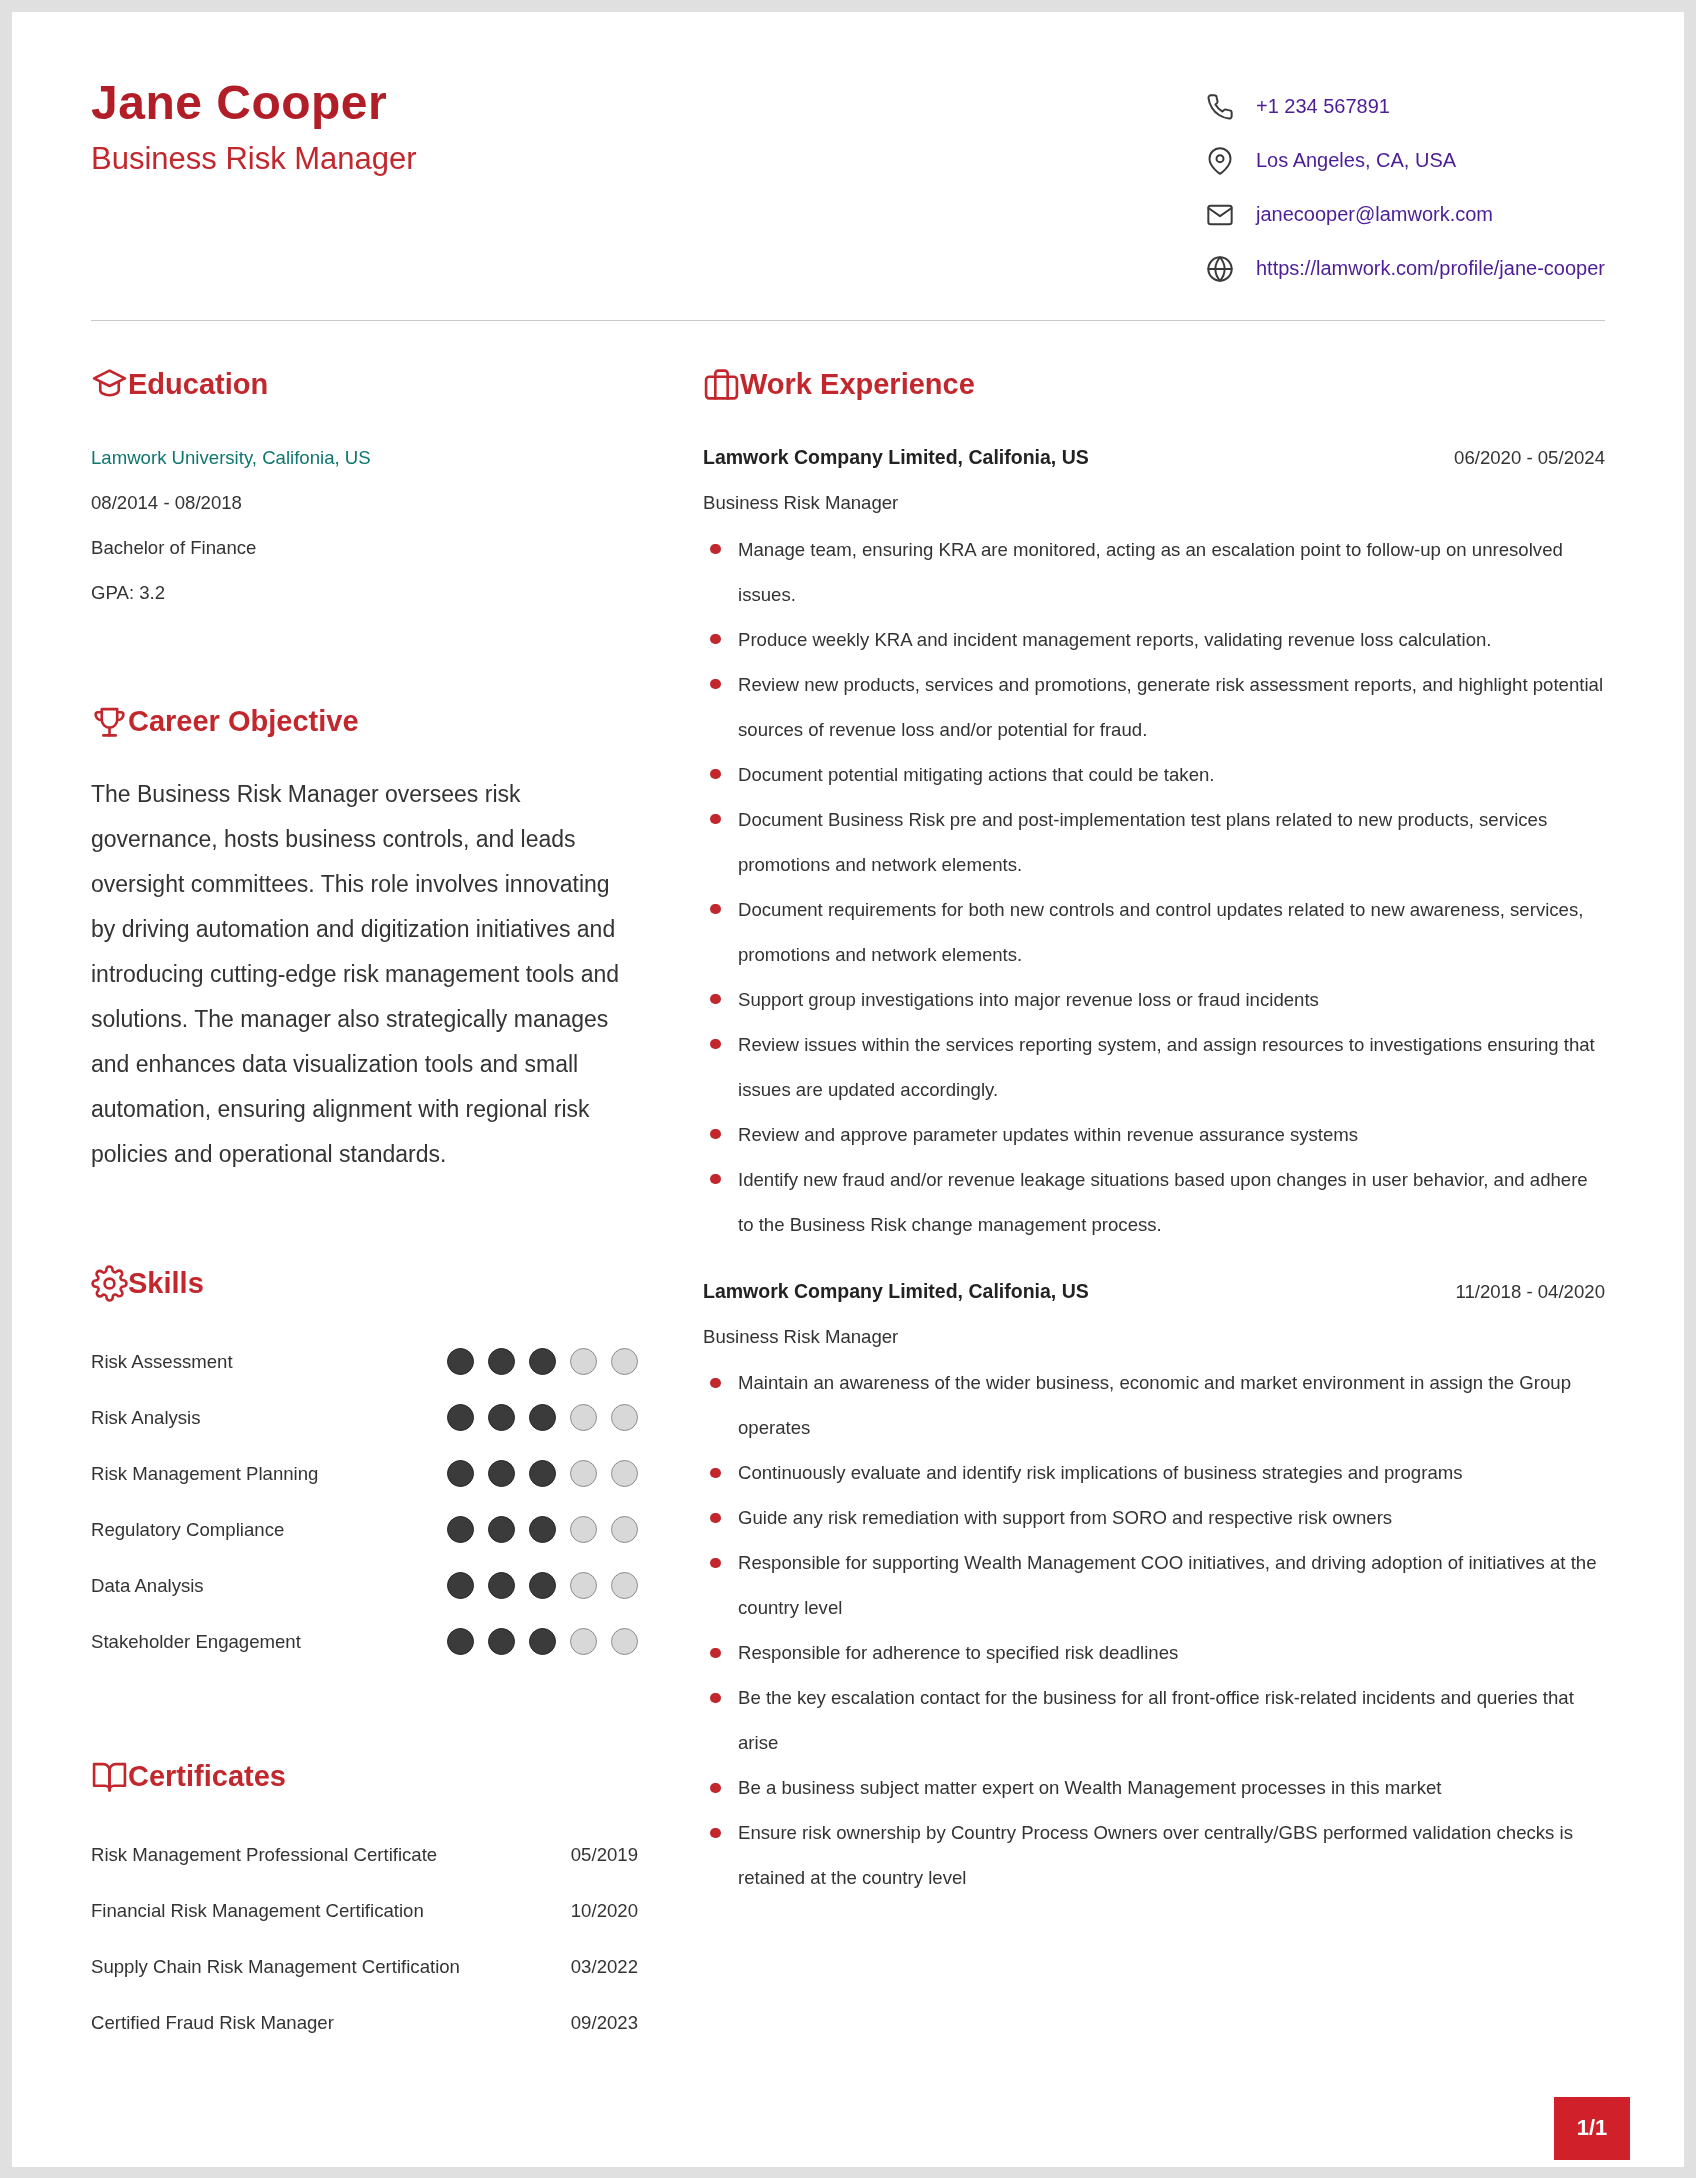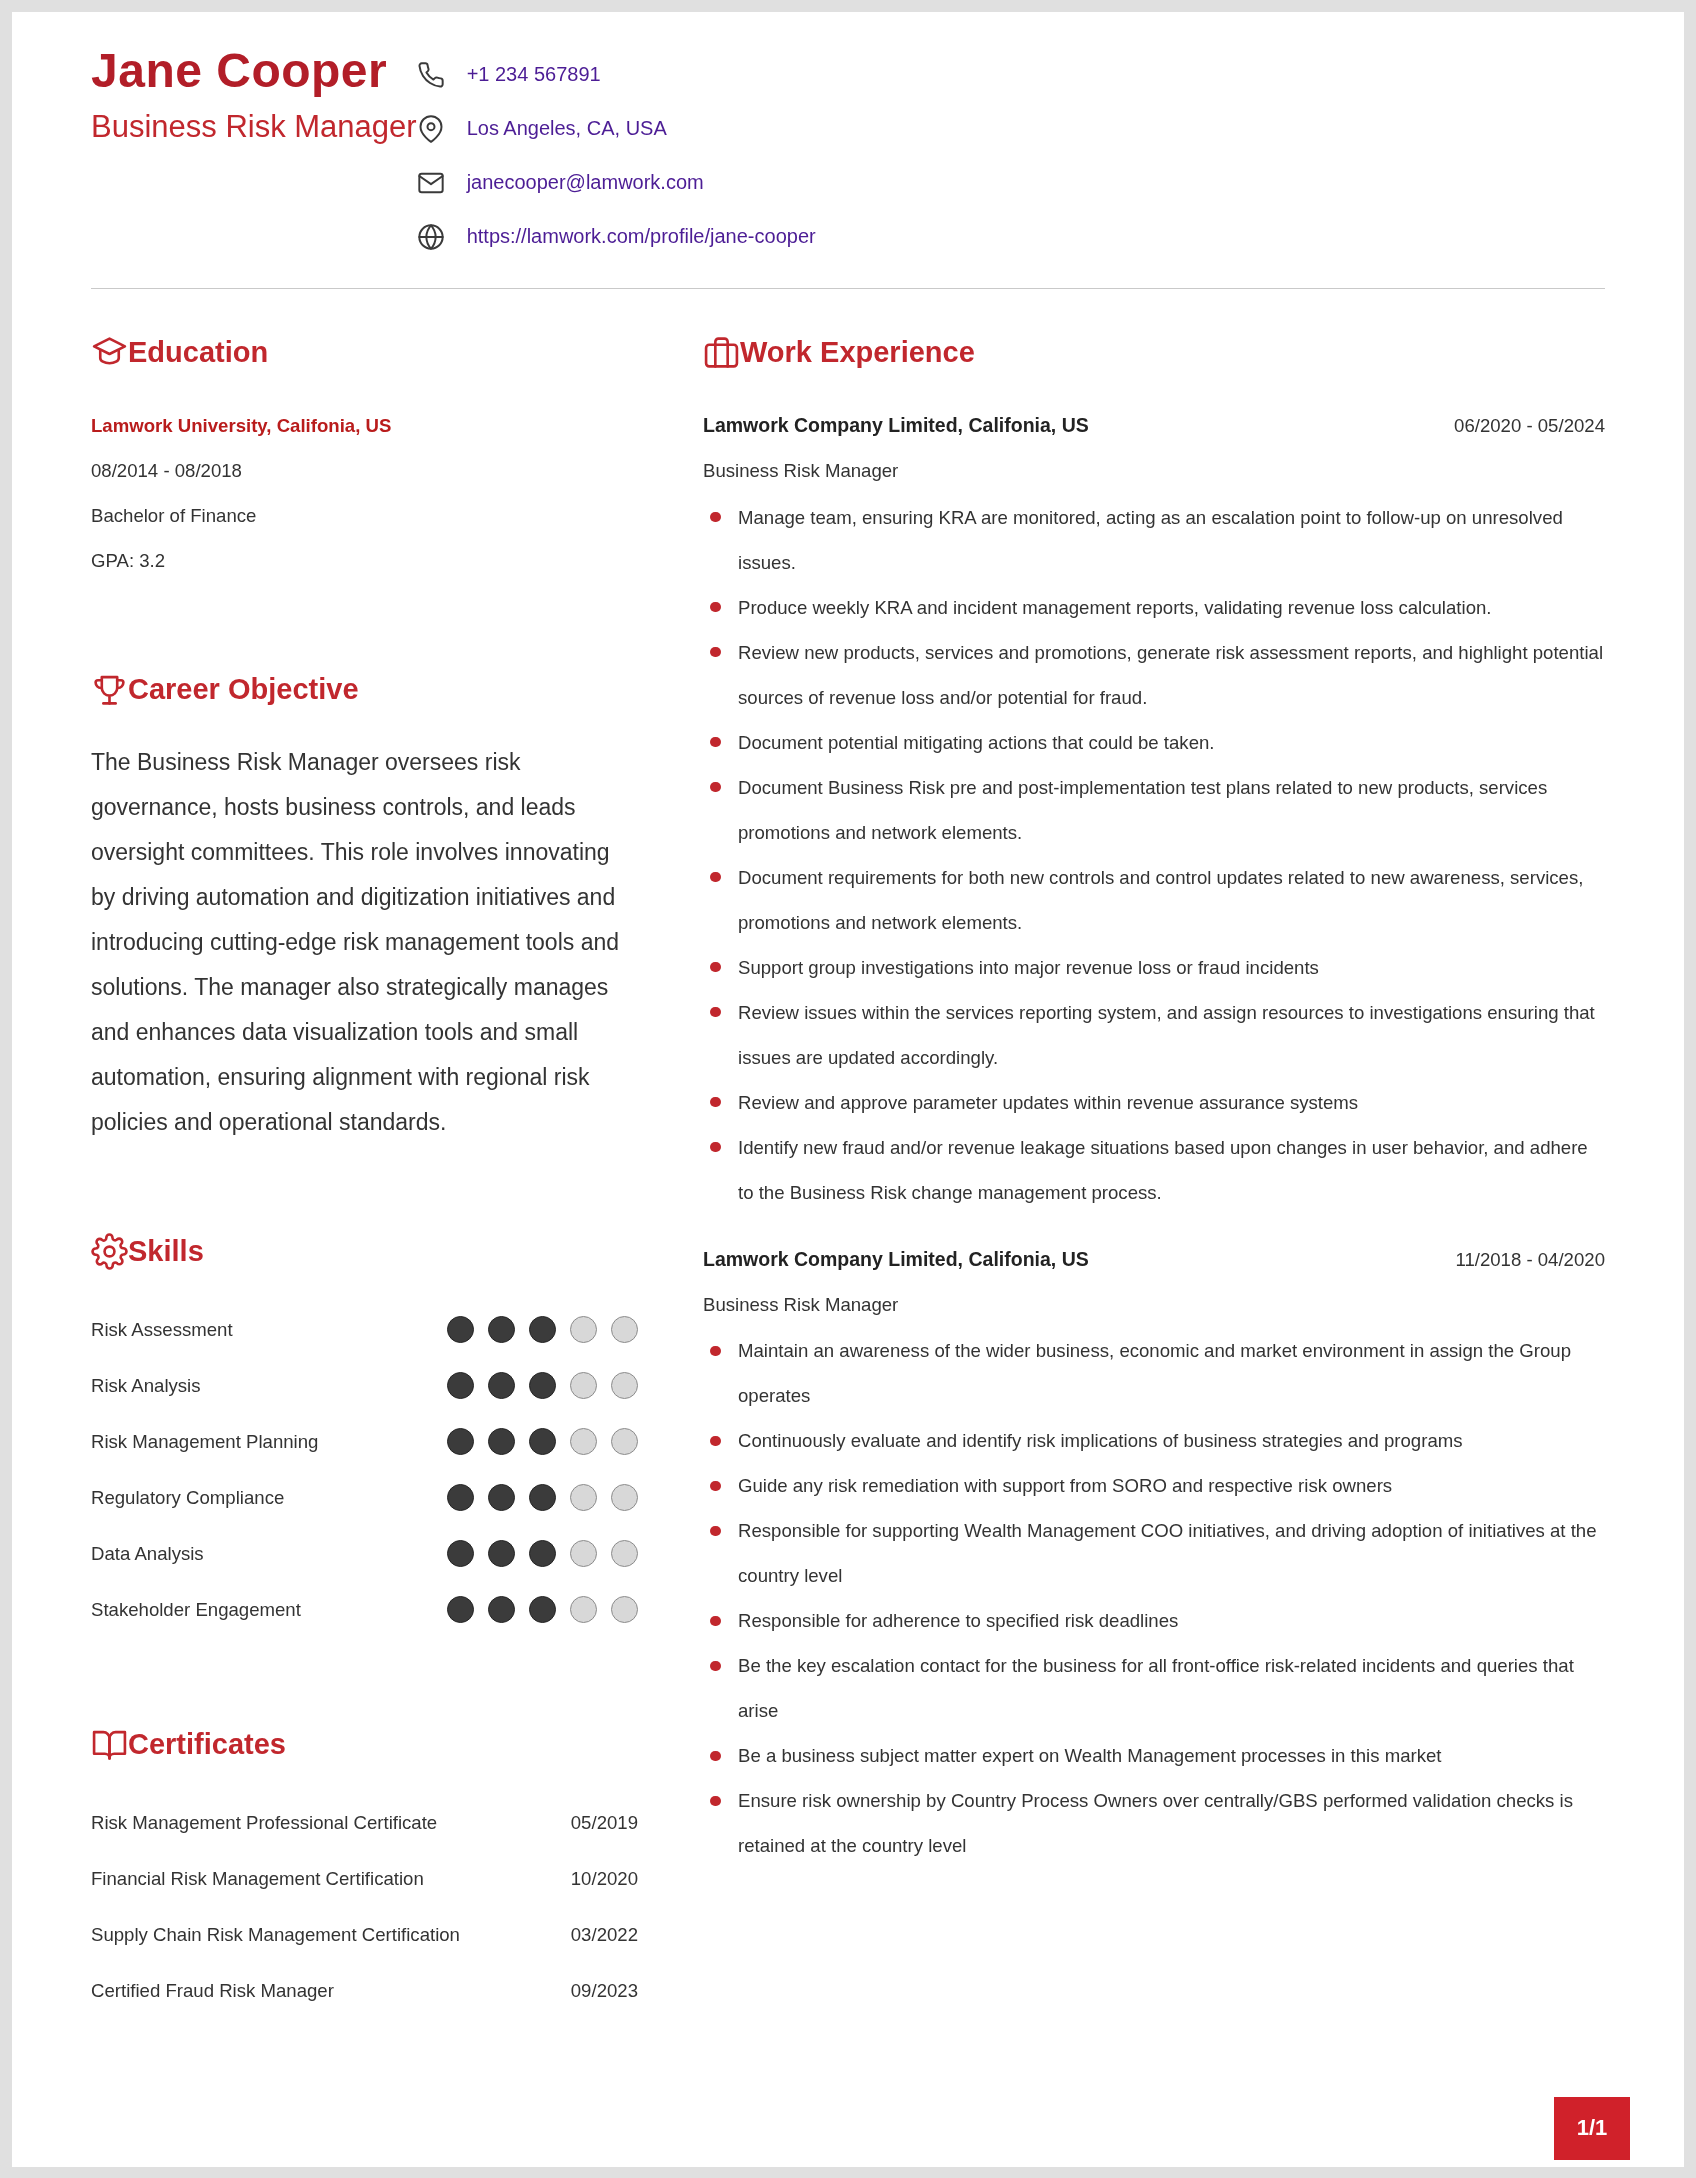--- a/index.html
+++ b/index.html
@@ -14,39 +14,39 @@
     --accent:#c1272d; --name-red:#b21e28; --badge-red:#d0212a;
     --text:#333333; --rule:#c9c9c9;
     --dot-filled:#3b3b3b; --dot-filled-border:#242424;
     --dot-empty:#d8d8d8; --dot-empty-border:#8c8c8c;
   }
   .page{
     position:absolute; left:12px; top:12px; width:1672px; height:2155px;
     background:#ffffff; overflow:hidden;
   }
   
-  .header{ display:flex; align-items:flex-start; padding:32px 79px 0 79px; }
+  .header{ display:flex; justify-content:space-between; align-items:flex-start; padding:64px 79px 0 79px; }
   .person-name{ font-size:48px; font-weight:bold; color:var(--name-red); line-height:1.12; letter-spacing:0.5px; }
   .person-title{ font-size:31px; font-weight:400; color:var(--accent); margin-top:11px; }
   .contacts{ display:flex; flex-direction:column; padding-top:3.7px; }
   .contact-row{ display:flex; align-items:center; gap:22px; height:54px; font-size:20px; color:#4c1d95; }
   .contact-icon{ width:28px; height:28px; color:#3a3a3a; flex:0 0 auto; }
   .contact-icon svg, .section-icon svg{ width:100%; height:100%; display:block; }
   .rule{ border:none; border-top:1.9px solid var(--rule); margin:24px 79px 0 79px; }
   
   .content{ display:flex; gap:65px; padding:45px 79px 0 79px; }
   .col-left{ flex:0 0 547px; width:547px; }
   .col-right{ flex:1; min-width:0; }
   .col-left section + section{ margin-top:88px; }
   .section-head{ display:flex; align-items:center; margin-bottom:32px; }
   .section-icon{ width:37px; height:37px; color:var(--accent); flex:0 0 auto; }
   .section-title{ font-size:29px; font-weight:bold; color:var(--accent); }
   
   .edu-line{ font-size:18.6px; line-height:45px; }
-  .edu-school{ font-weight:bold; color:#b91c1c; }
+  .edu-school{ font-weight:normal; color:#0f766e; }
   
   .objective-text{ font-size:23px; line-height:45px; }
   
   .skill-row{ display:flex; align-items:center; justify-content:space-between; height:56px; }
   .skill-name{ font-size:18.6px; }
   .dots{ display:flex; gap:14px; }
   .dot{ width:27px; height:27px; border-radius:50%; background:var(--dot-empty); border:1.9px solid var(--dot-empty-border); }
   .dot.filled{ background:var(--dot-filled); border-color:var(--dot-filled-border); }
   
   .cert-row{ display:flex; justify-content:space-between; align-items:center; height:56px; }

